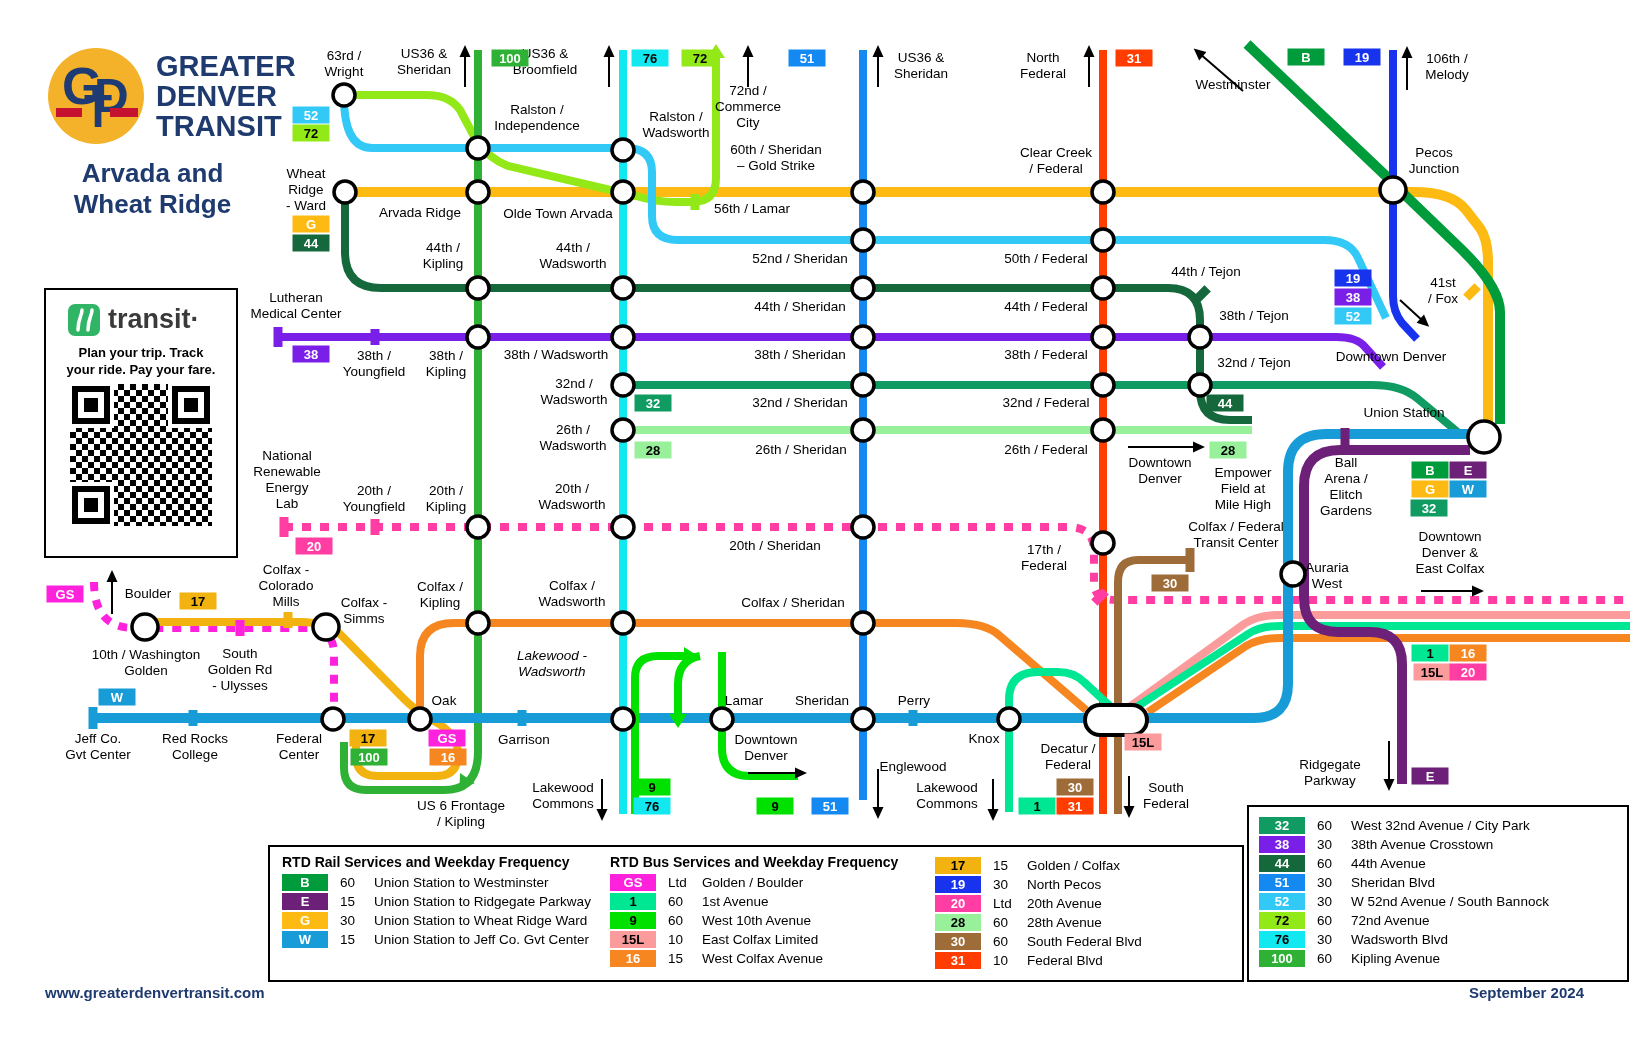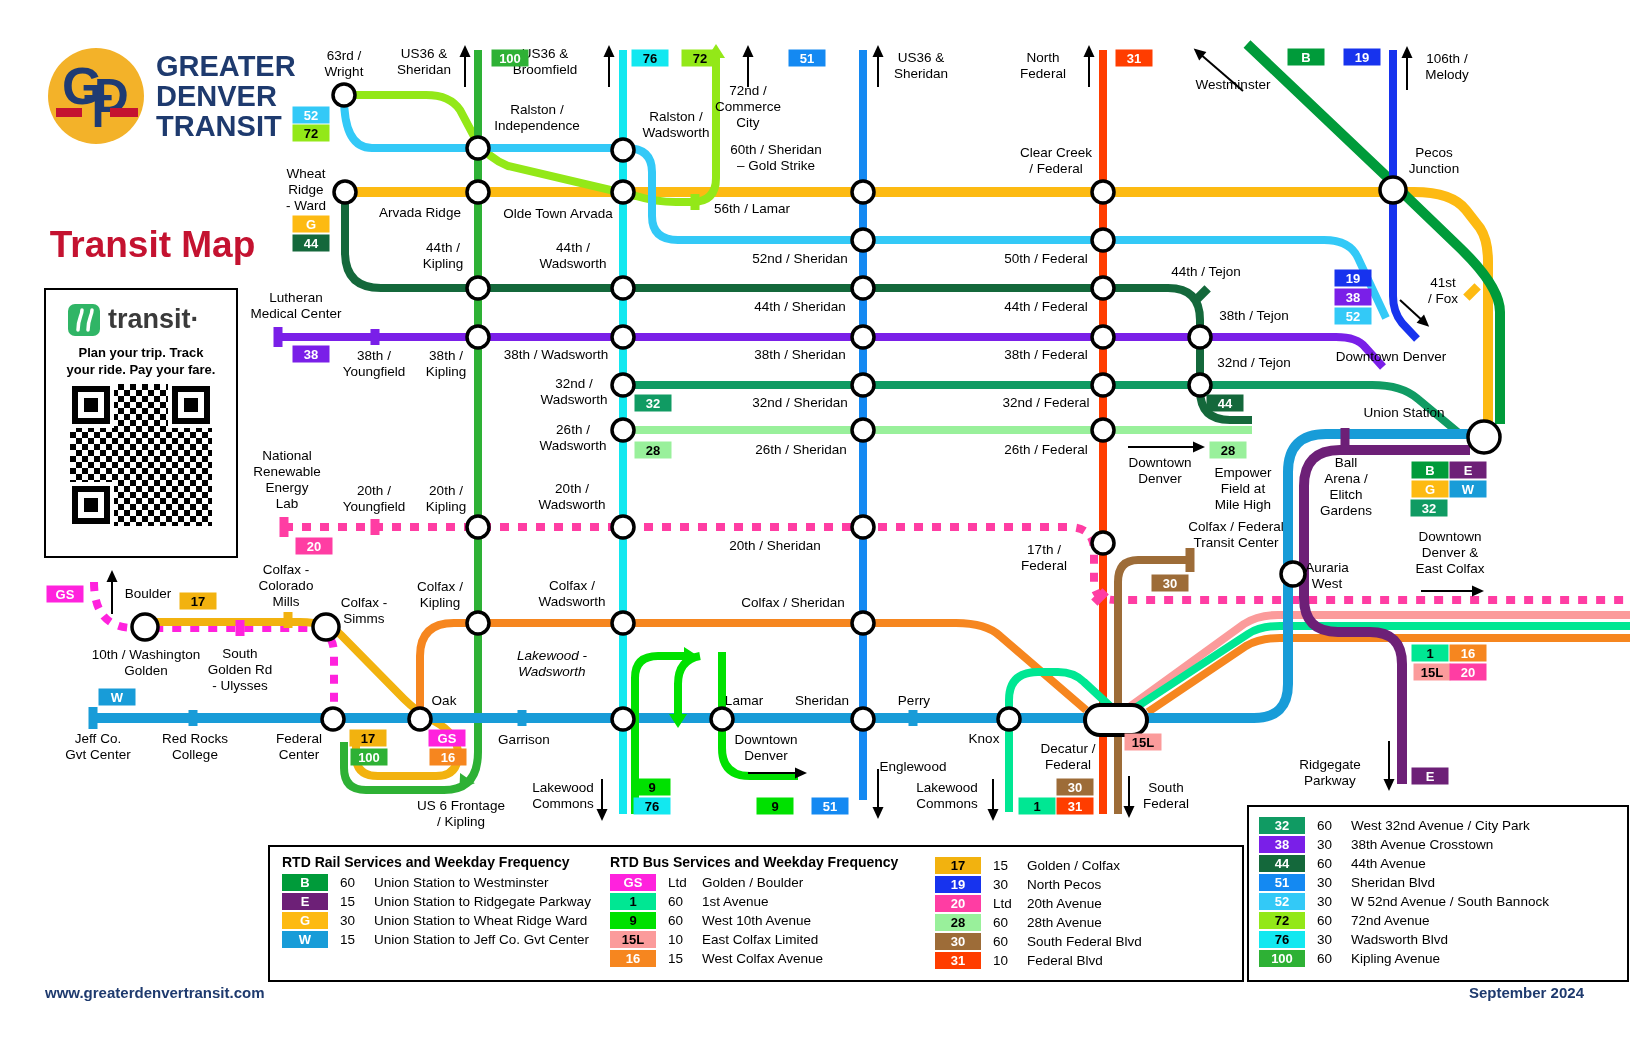--- a/index.html
+++ b/index.html
@@ -183,21 +183,22 @@
   <div id="logo">
     <span class="l g">G</span>
     <span class="l d">D</span>
     <span class="l t">T</span>
     <span class="rb" style="left:8px;width:26px"></span>
     <span class="rb" style="left:62px;width:28px"></span>
   </div>
   <div class="brand" style="top:52px">GREATER</div>
   <div class="brand" style="top:82px">DENVER</div>
   <div class="brand" style="top:112px">TRANSIT</div>
-  <div id="maptitle">Transit Map</div>
+  <div id="region">Arvada and
+Wheat Ridge</div>
 
   <div id="appcard">
     <div id="appicon">
       <svg width="32" height="32">
           <path d="M10,26 C10,14 14,12 14,6 M20,26 C20,14 24,12 24,6" stroke="#fff" stroke-width="3.5" fill="none" stroke-linecap="round"></path>
         </svg>
     </div>
     <div id="appword">transit·</div>
     <div id="apptag">Plan your trip. Track
 your ride. Pay your fare.</div>

